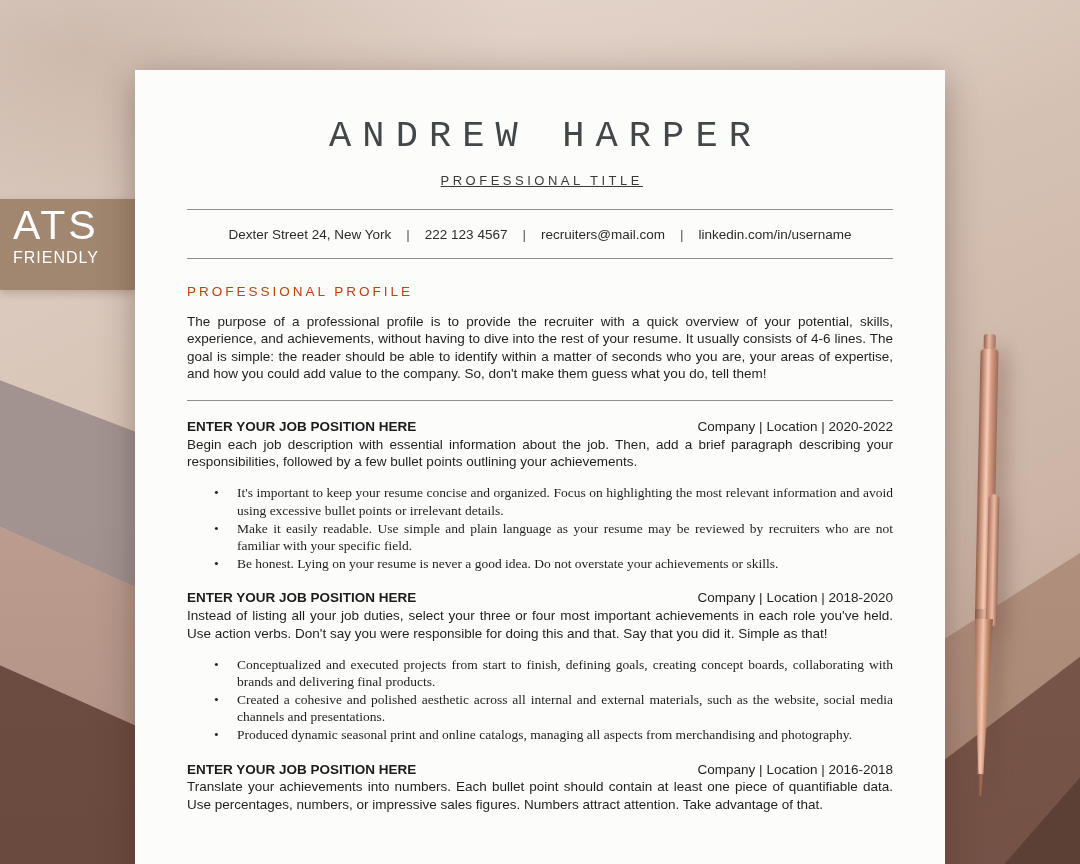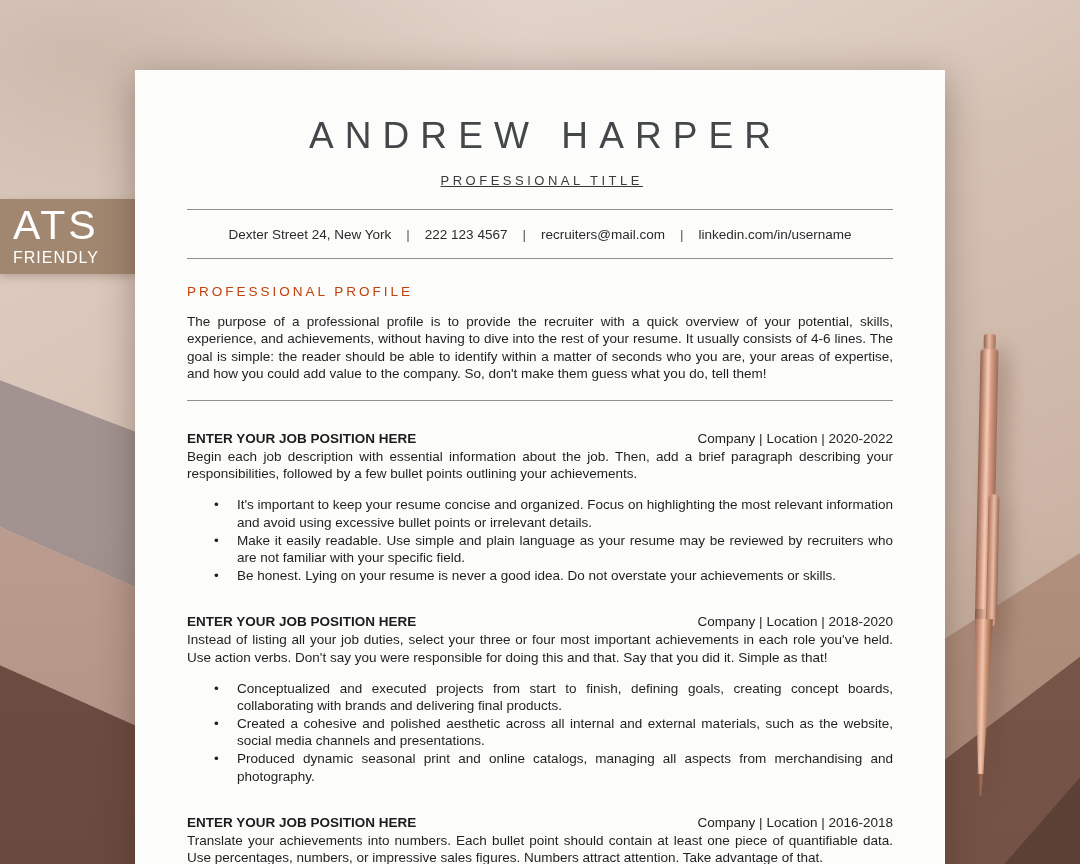--- a/index.html
+++ b/index.html
@@ -16,47 +16,47 @@
       linear-gradient(180deg, rgba(0,0,0,0) 60%, rgba(70,45,35,0.10) 100%);}
   .shape{position:absolute;inset:0;}
   .shape-gray-left{background:#a29391;clip-path:polygon(0 44%,12.6% 50%,12.6% 68%,0 61%);}
   .shape-rose-left{background:#bb9c8f;clip-path:polygon(0 61%,12.6% 68%,12.6% 84%,0 77%);}
   .shape-maroon-left{background:#6e4d42;clip-path:polygon(0 77%,12.6% 84%,12.6% 100%,0 100%);}
   .shape-tan-right{background:#b2907e;clip-path:polygon(87.4% 74%,100% 64%,100% 100%,87.4% 100%);}
   .shape-brown-right{background:#7a564a;clip-path:polygon(87.4% 88%,100% 76%,100% 100%,87.4% 100%);}
   .shape-dark-right{background:#5e4238;clip-path:polygon(93% 100%,100% 90%,100% 100%);}
 
   
-  .ats-band{position:absolute;left:0;top:199px;width:135px;height:75px;background:#a1876f;
+  .ats-band{position:absolute;left:0;top:199px;width:135px;height:91px;background:#a1876f;
     color:#ffffff;z-index:3;padding:5px 0 0 13px;box-sizing:border-box;
     box-shadow:0 3px 8px rgba(80,55,40,0.25);}
   .ats-line1{font-size:41px;line-height:42px;letter-spacing:3px;font-weight:400;}
   .ats-line2{font-size:16px;line-height:24px;letter-spacing:1px;font-weight:400;}
 
   
   .paper{position:absolute;left:135px;top:70px;width:810px;height:920px;background:#fcfcfb;
     z-index:4;box-shadow:0 8px 34px rgba(60,38,28,0.38);}
   .paper-inner{padding:46px 52px 0;color:#222;}
-  .r-name{font-family:Liberation Sans, sans-serif;font-size:37px;letter-spacing:0.3em;
+  .r-name{font-family:Liberation Mono, monospace;font-size:37px;letter-spacing:0.3em;
     color:#43474a;text-align:center;line-height:1.1;margin-left:0.3em;}
   .r-title{font-size:13px;letter-spacing:3.5px;color:#3a3a3a;text-align:center;
     margin-top:16px;margin-left:3.5px;text-decoration:underline;}
   .rule{border:none;border-top:1px solid #8f8f8f;margin:21px 0 0;}
   .contact{display:flex;justify-content:center;align-items:flex-end;
     font-size:13.5px;color:#2b2b2b;padding:17px 0 16px;}
   .contact .sep{margin:0 15px;color:#555;}
   .sec-head{font-size:13.5px;letter-spacing:3px;color:#c2410c;margin-top:25px;}
   .para{font-size:13.5px;line-height:17.6px;text-align:justify;margin-top:14px;color:#1f1f1f;}
   .job{margin-top:17px;}
   .job-head{display:flex;justify-content:space-between;align-items:baseline;
     font-size:13.5px;line-height:17.6px;}
-  .job-pos{font-weight:bold;color:#1c1c1c;margin-top:12px;}
+  .job-pos{font-weight:bold;color:#1c1c1c;}
   .job-meta{color:#1f1f1f;}
   .job-sum{margin-top:0;}
-  ul.bullets{margin:0;padding:0;list-style:none;}
+  ul.bullets{margin:0;padding:0;list-style:none;font-family:Liberation Serif, serif;}
   ul.bullets li{position:relative;padding-left:50px;font-size:13.5px;line-height:17.6px;
     text-align:justify;color:#1f1f1f;}
   ul.bullets li::before{content:"\2022";position:absolute;left:27px;top:0;}
 
   
   .pen{position:absolute;left:972px;top:334px;width:26px;height:466px;z-index:5;
     transform:rotate(1.2deg);filter:drop-shadow(9px 12px 10px rgba(85,52,40,0.35));}
   .pen-knob{width:12px;height:15px;margin:0 auto;border-radius:3px 3px 2px 2px;
     background:linear-gradient(90deg,#8f5f4e,#e8b9a2 45%,#a06e59);}
   .pen-body{width:18px;height:262px;margin:0 auto;border-radius:4px;

